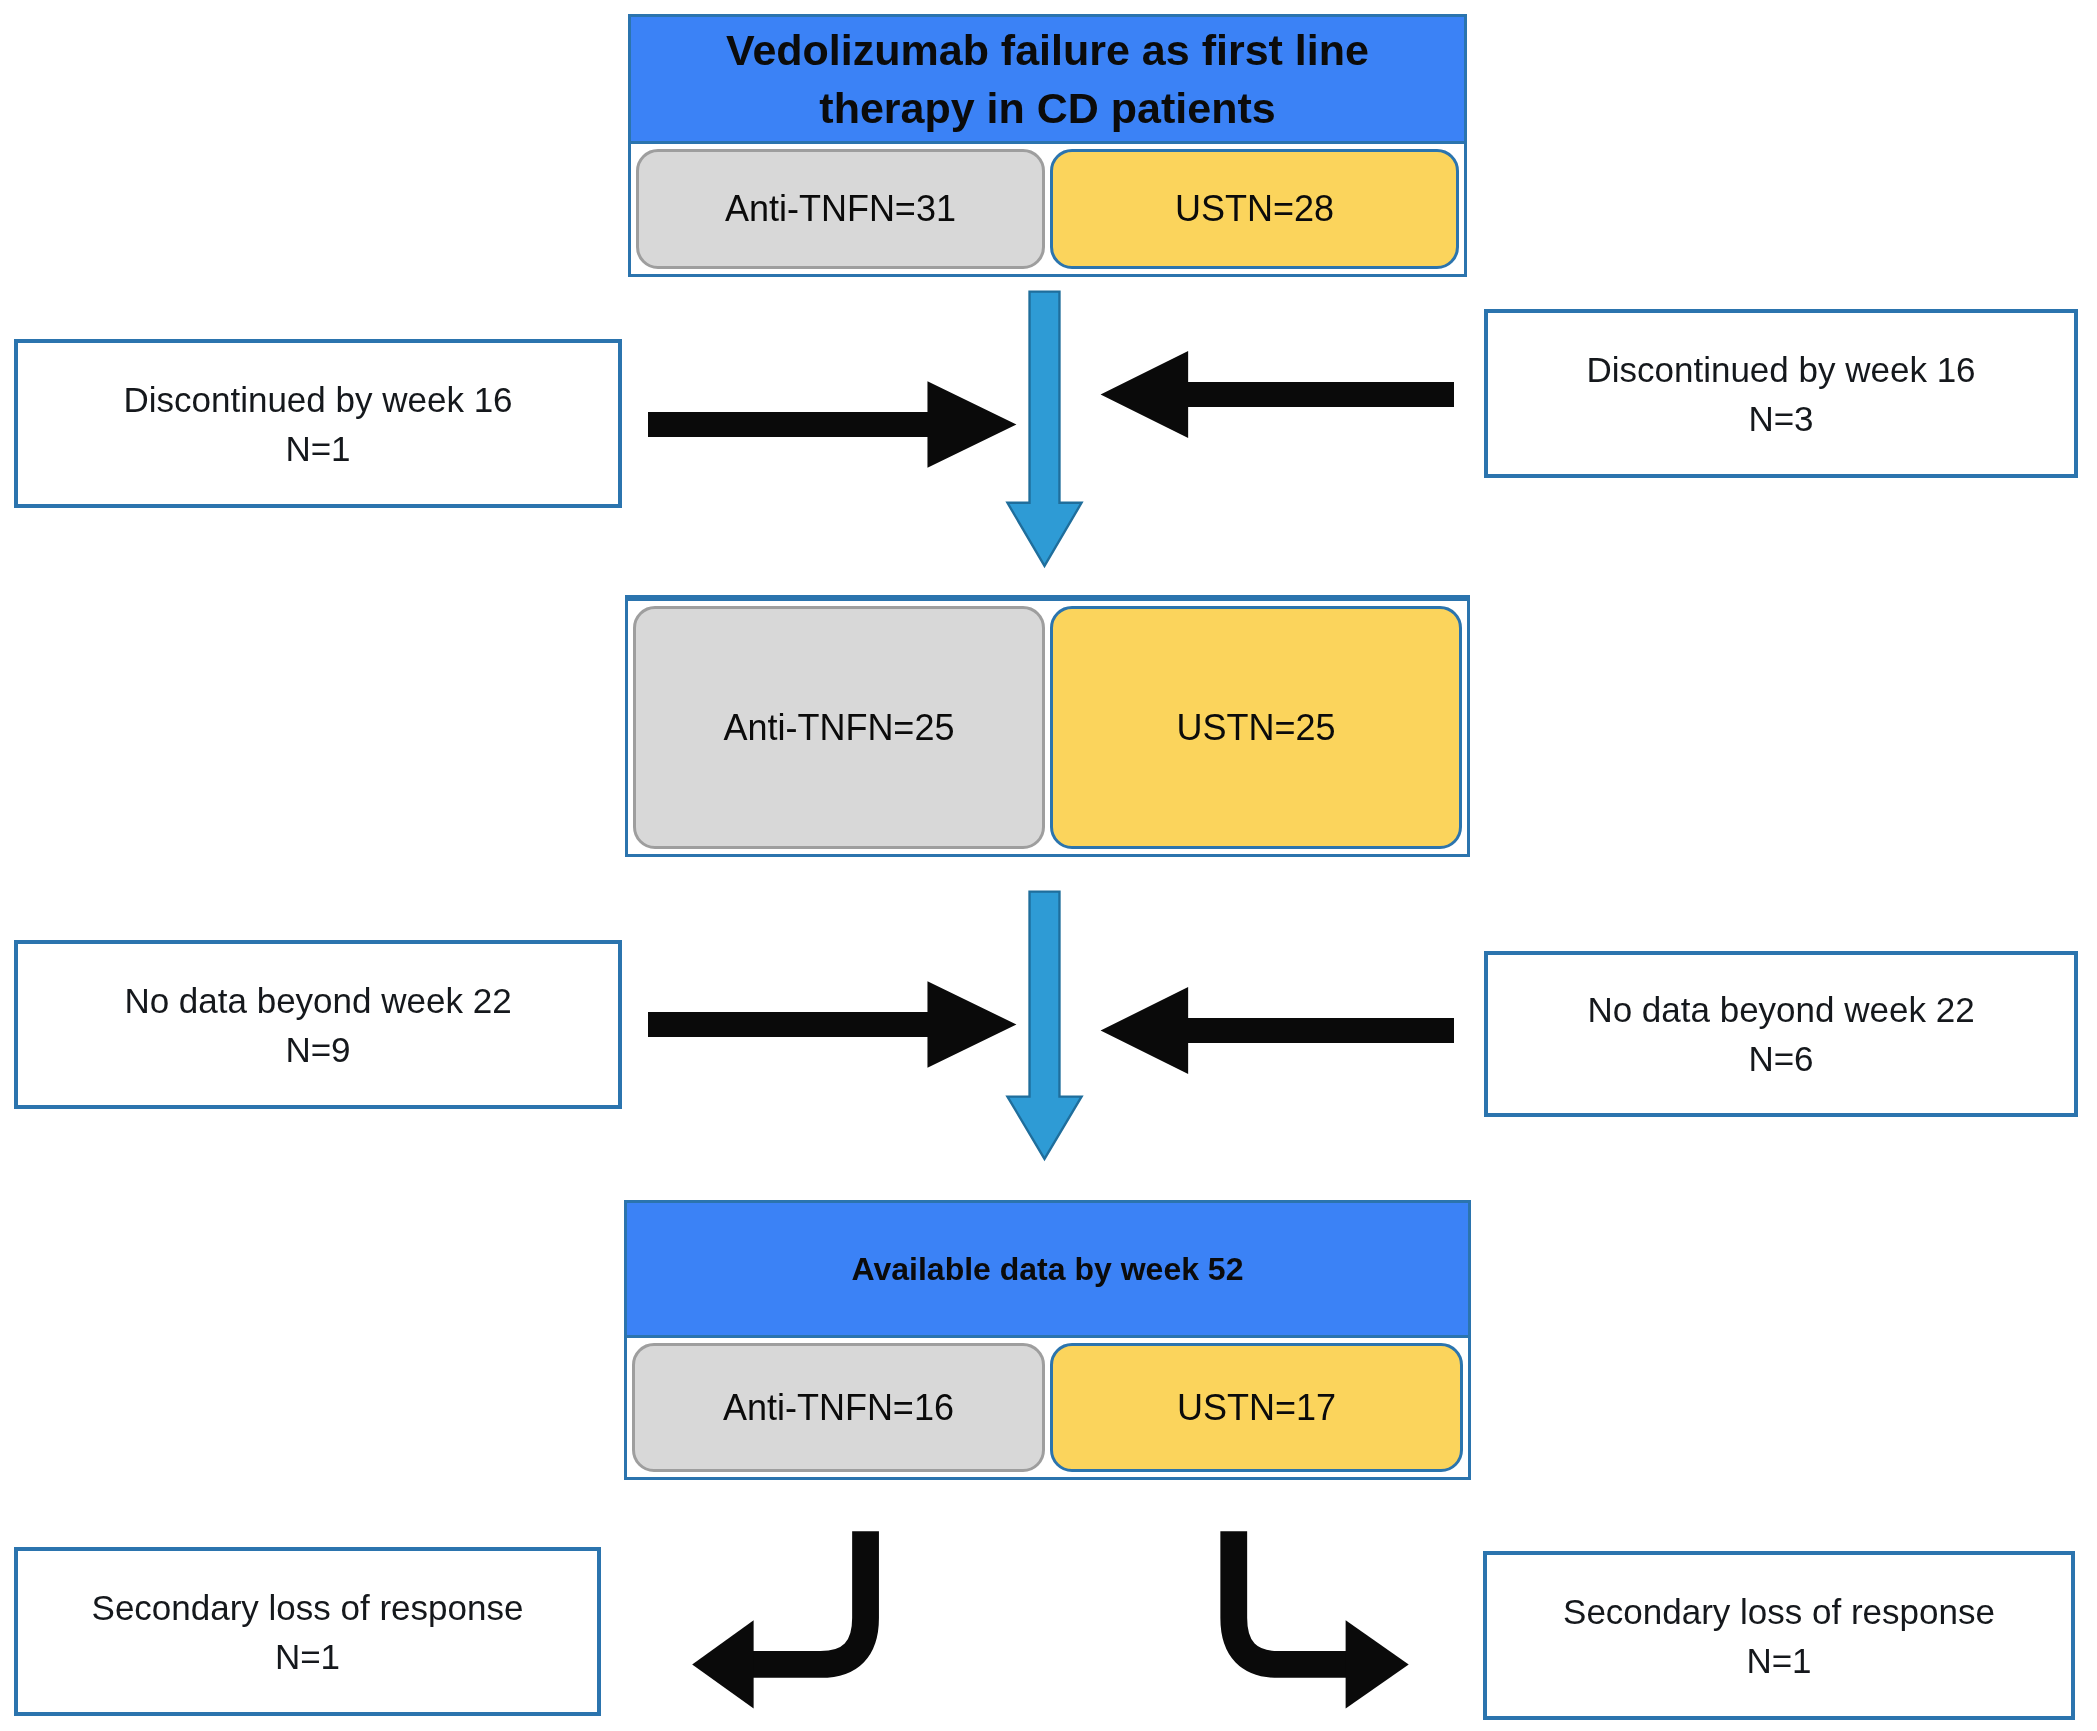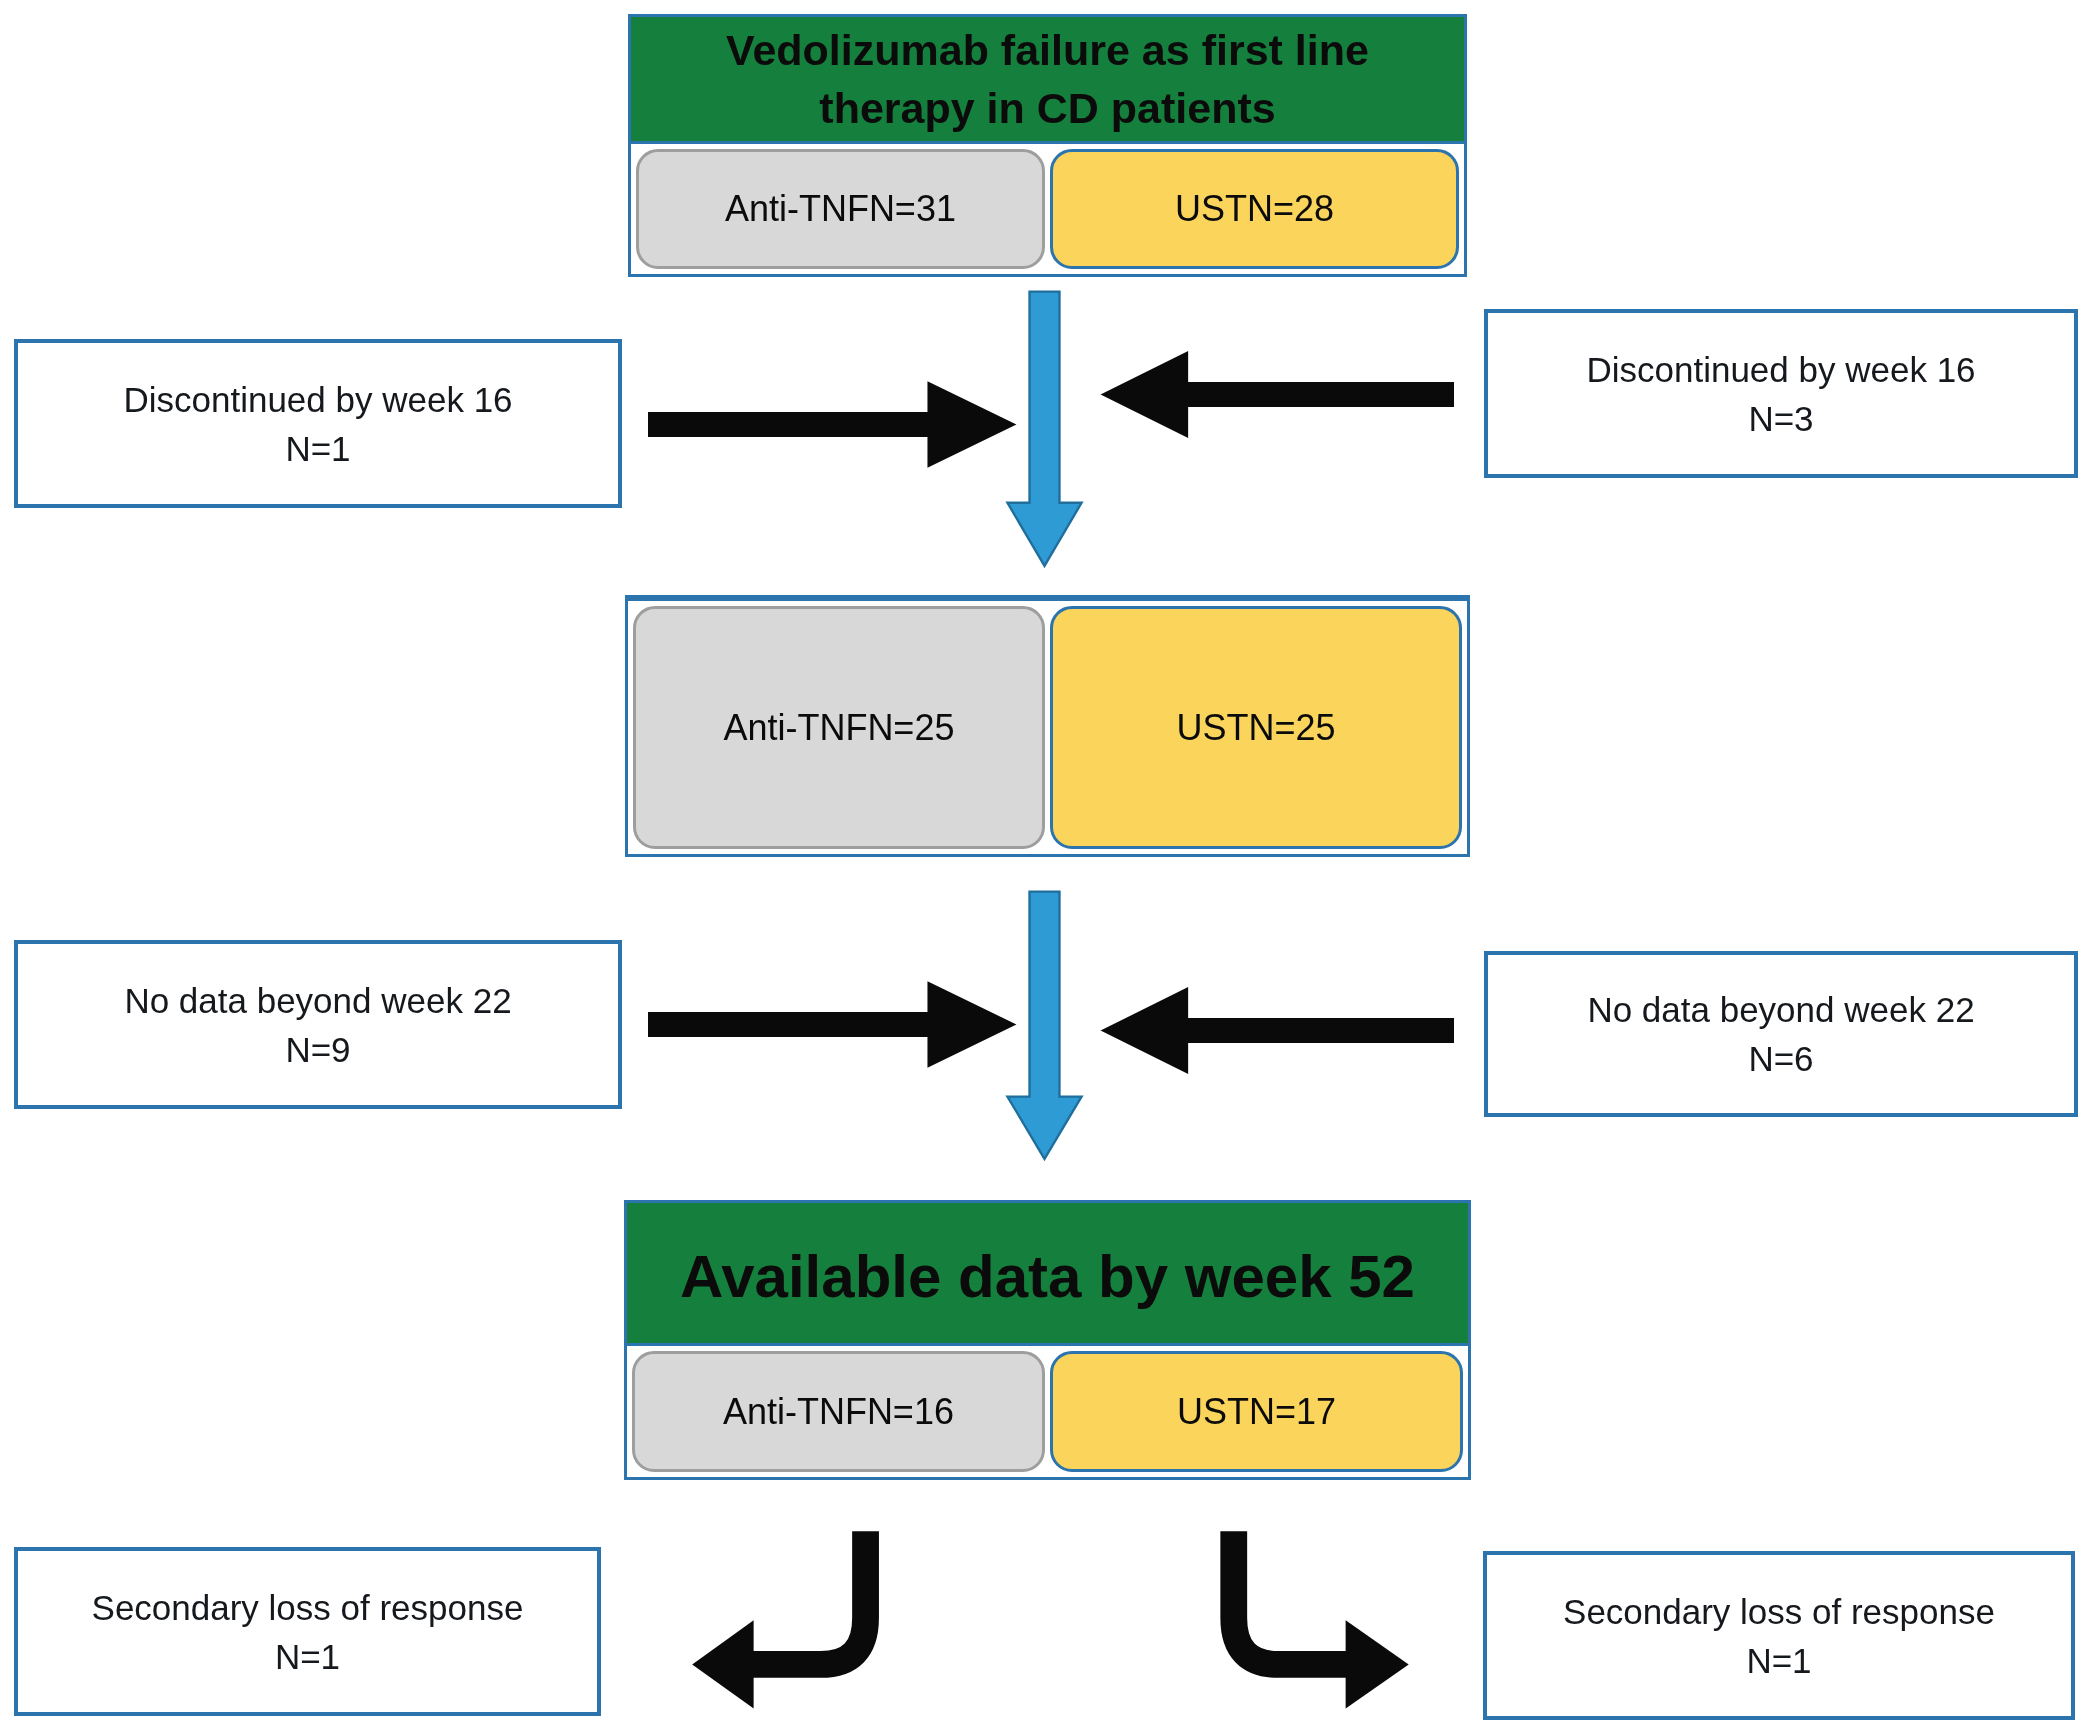--- a/index.html
+++ b/index.html
@@ -6,35 +6,35 @@
   .canvas{
     position:relative;
     width:2097px;height:1731px;
     background:#ffffff;
     font-family:"Liberation Sans", sans-serif;
     color:#111111;
     overflow:hidden;
   }
   .stage-box{
     position:absolute;
-    background:#15803d;
+    background:#3b82f6;
     border:3.9px solid var(--box_border,#2B74AE);
     box-sizing:border-box;
     display:flex;flex-direction:column;
   }
   .stage-title{
     flex:0 0 auto;
     display:flex;flex-direction:column;
     justify-content:center;align-items:center;
     text-align:center;
     font-weight:700;
     font-size:43px;line-height:58px;
     color:#0b0b0b;
   }
-  .stage-title.one-line{font-size:60px;margin-top:8px;}
+  .stage-title.one-line{font-size:32px;}
   .stage-cells{
     flex:1 1 auto;
     display:flex;gap:4.7px;
     padding:4.7px;
     border-top:3.2px solid var(--box_border,#2B74AE);
     box-sizing:border-box;
     background:#ffffff;
   }
   .cell{
     flex:1 1 50%;

